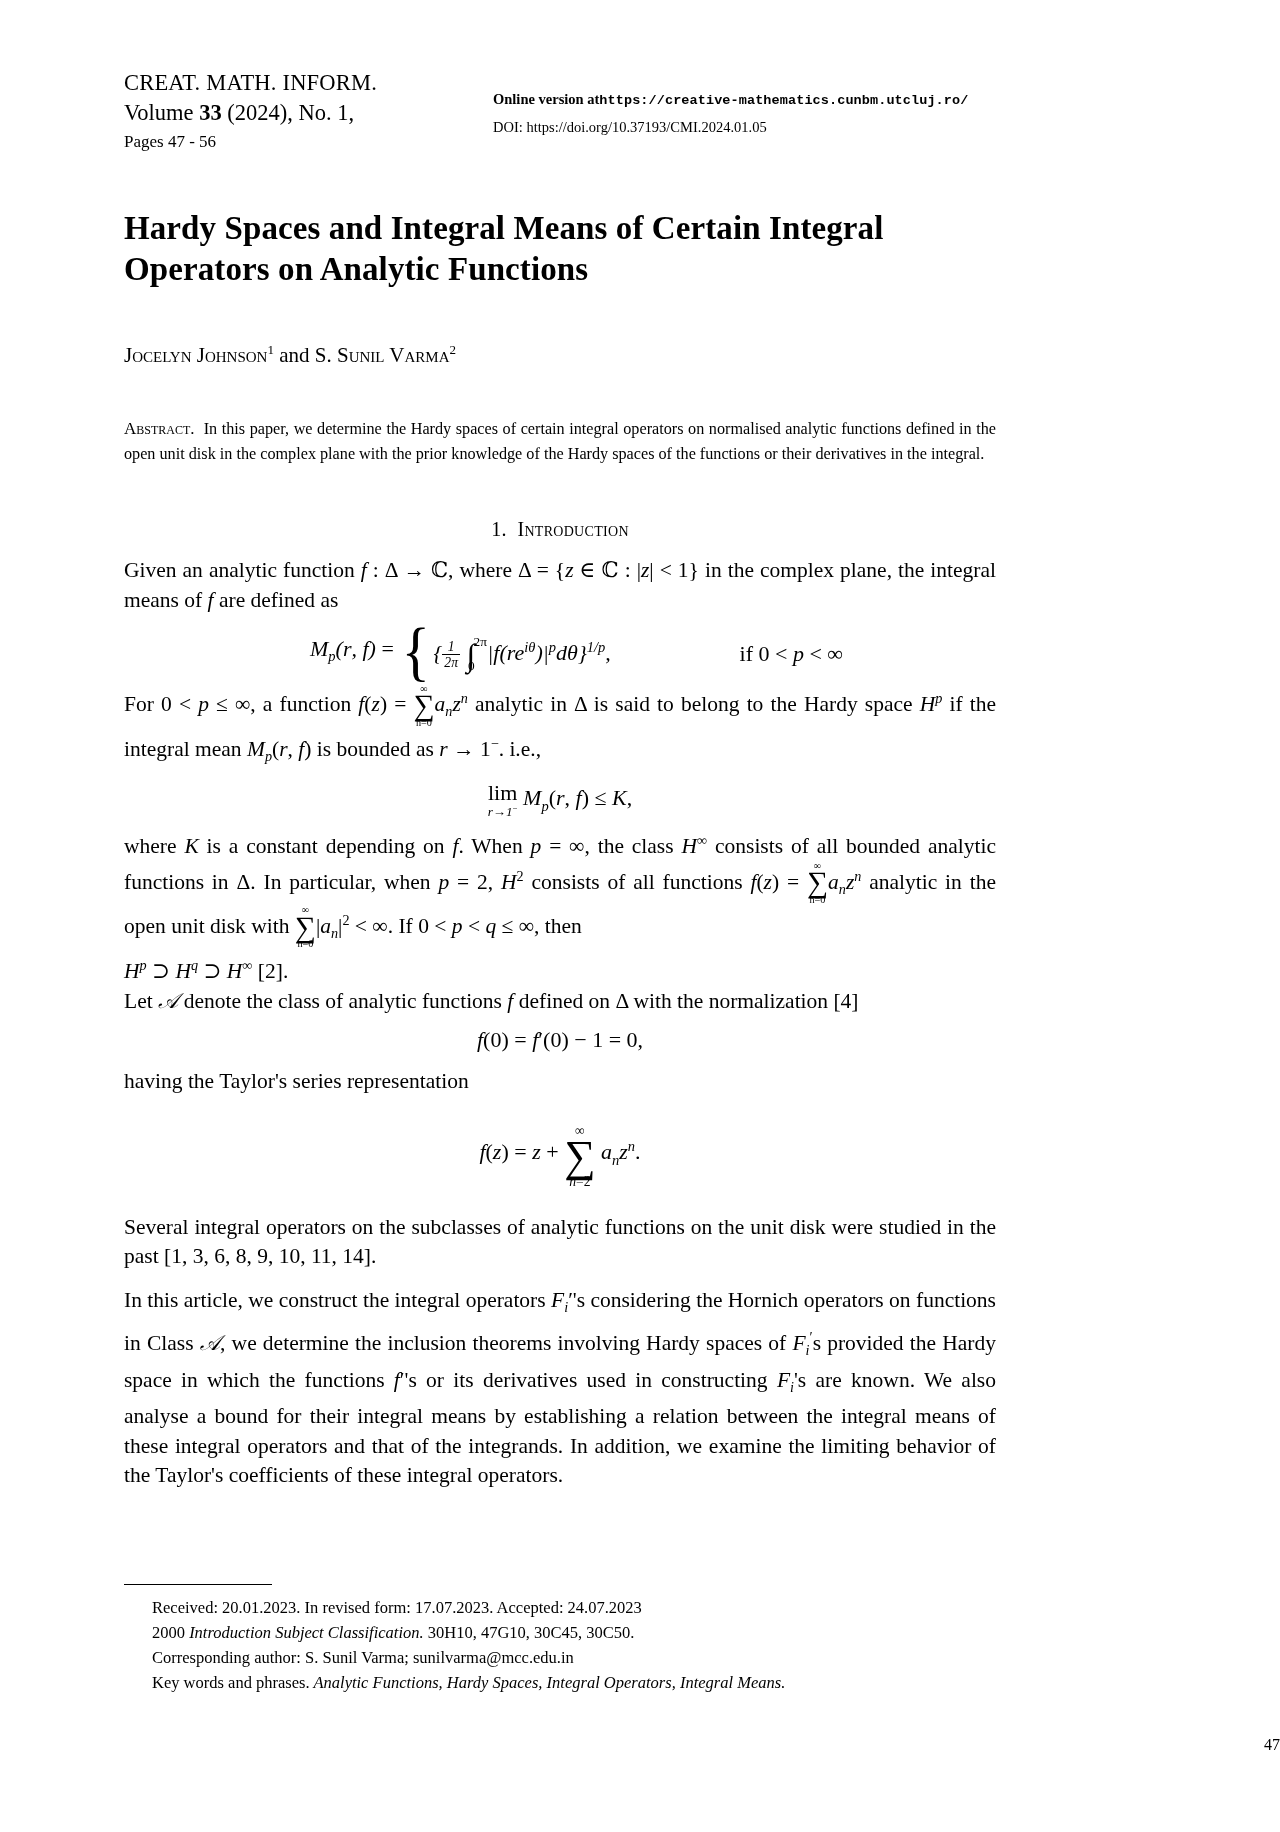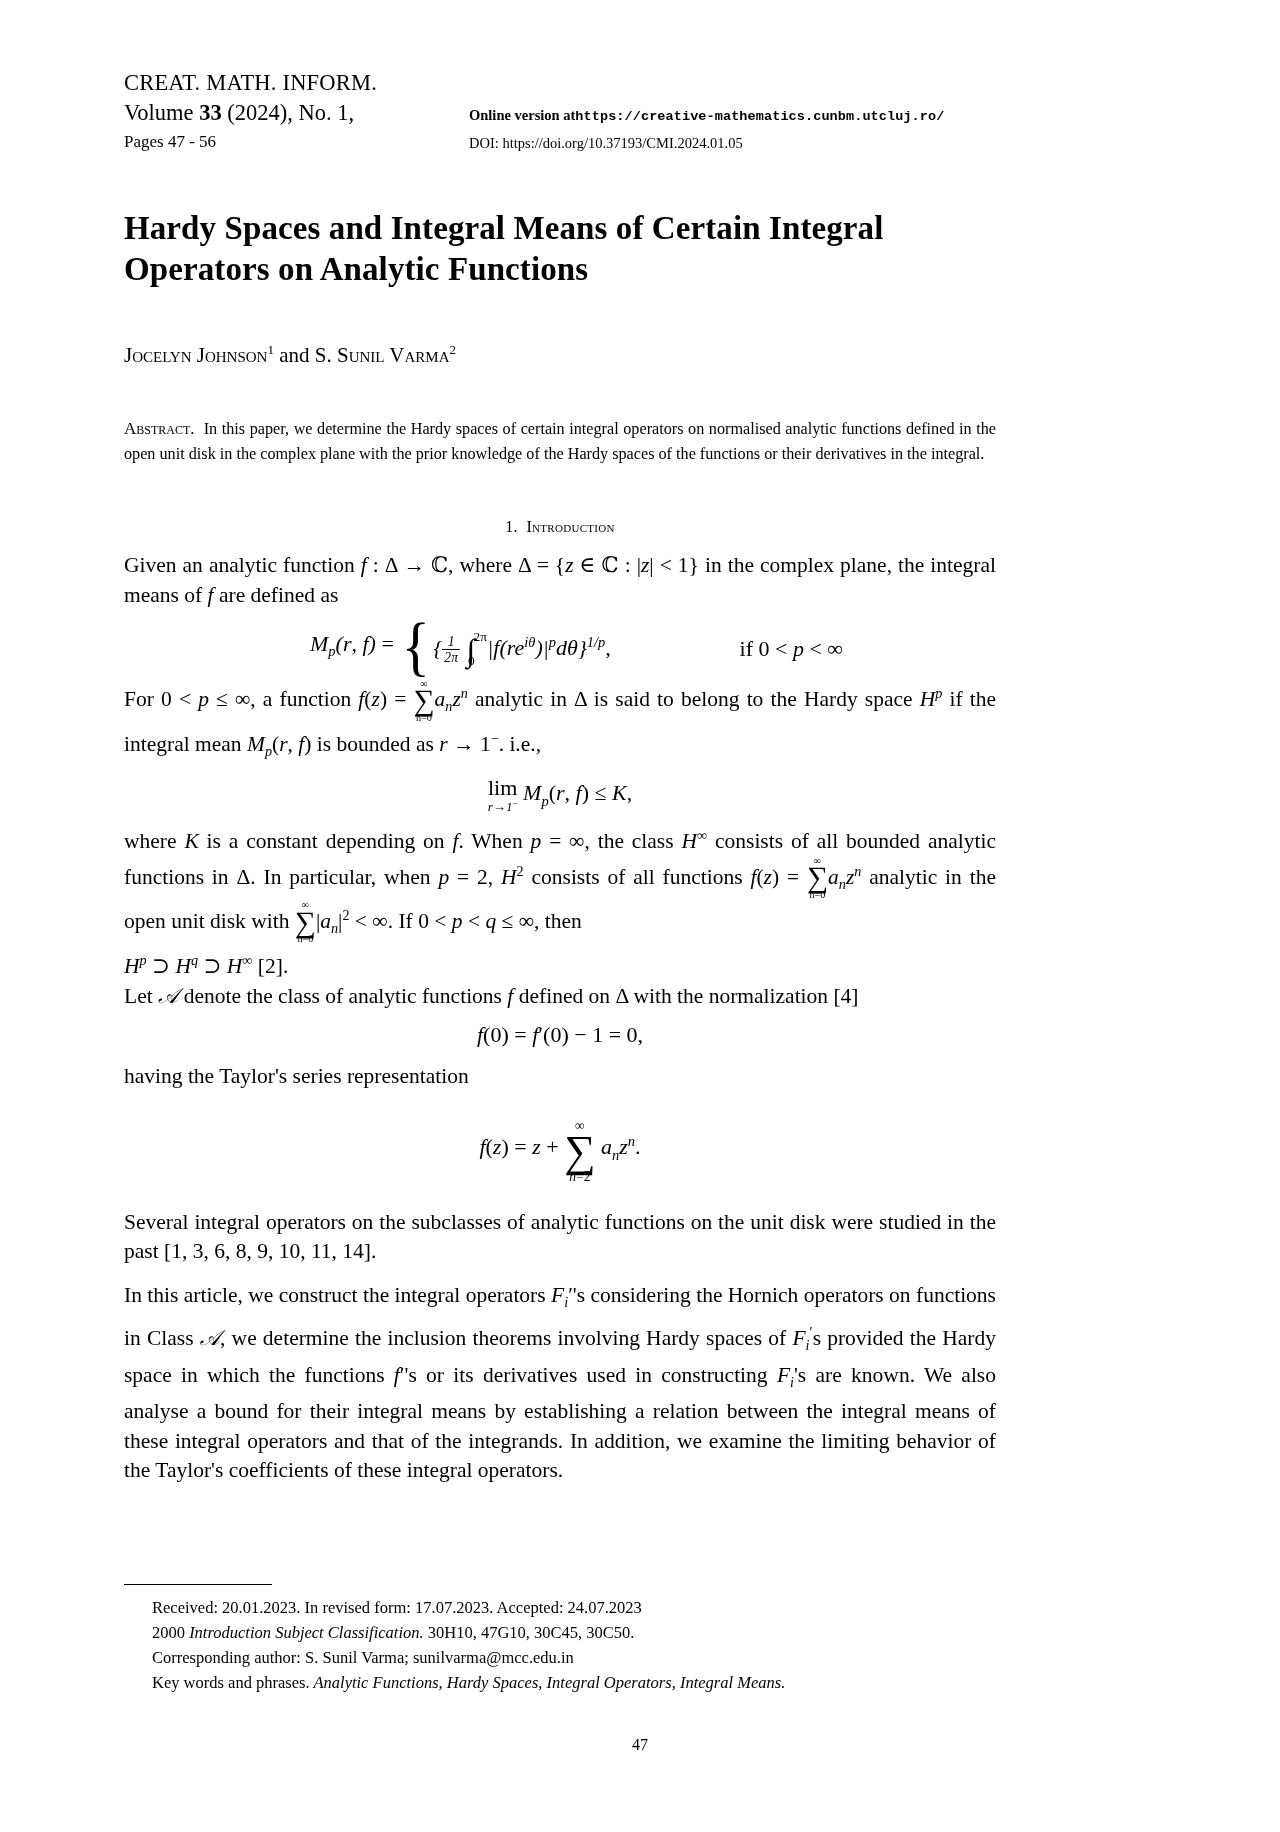--- a/index.html
+++ b/index.html
@@ -25,22 +25,23 @@
     position: absolute;
     left: 124px;
     top: 0;
     width: 872px;
   }
 
   
   .jheader {
     display: flex;
     flex-direction: row;
-    align-items: flex-end;
+    align-items: center;
     padding-top: 68px;
+    gap: 24px;
   }
   .jheader-left {
     width: 345px;
     flex: 0 0 345px;
   }
   .jheader-right {
     flex: 1 1 auto;
     padding-top: 2px;
   }
   .jh-line1 {
@@ -105,21 +106,21 @@
   }
   .abstract .alabel {
     font-variant: small-caps;
     font-size: 17px;
   }
 
   
   .section-head {
     margin-top: 52px;
     text-align: center;
-    font-size: 16px;
+    font-size: 20px;
     letter-spacing: 0.3px;
   }
   .section-head .sname { font-variant: small-caps; }
 
   
   .para {
     font-size: 21.5px;
     line-height: 29.5px;
     text-align: justify;
     margin-top: 14px;
@@ -265,21 +266,21 @@
     font-size: 16.5px;
     line-height: 25px;
     padding-left: 28px;
   }
   .fn-line i { font-style: italic; }
   .pagenum {
     position: absolute;
     left: 0;
     top: 1736px;
     width: 1280px;
-    text-align: center;
+    text-align: right;
     font-size: 16px;
   }
 </style>
 </head>
 <body>
 
 <div class="page">
   <div class="content">
 
     <div class="jheader">

